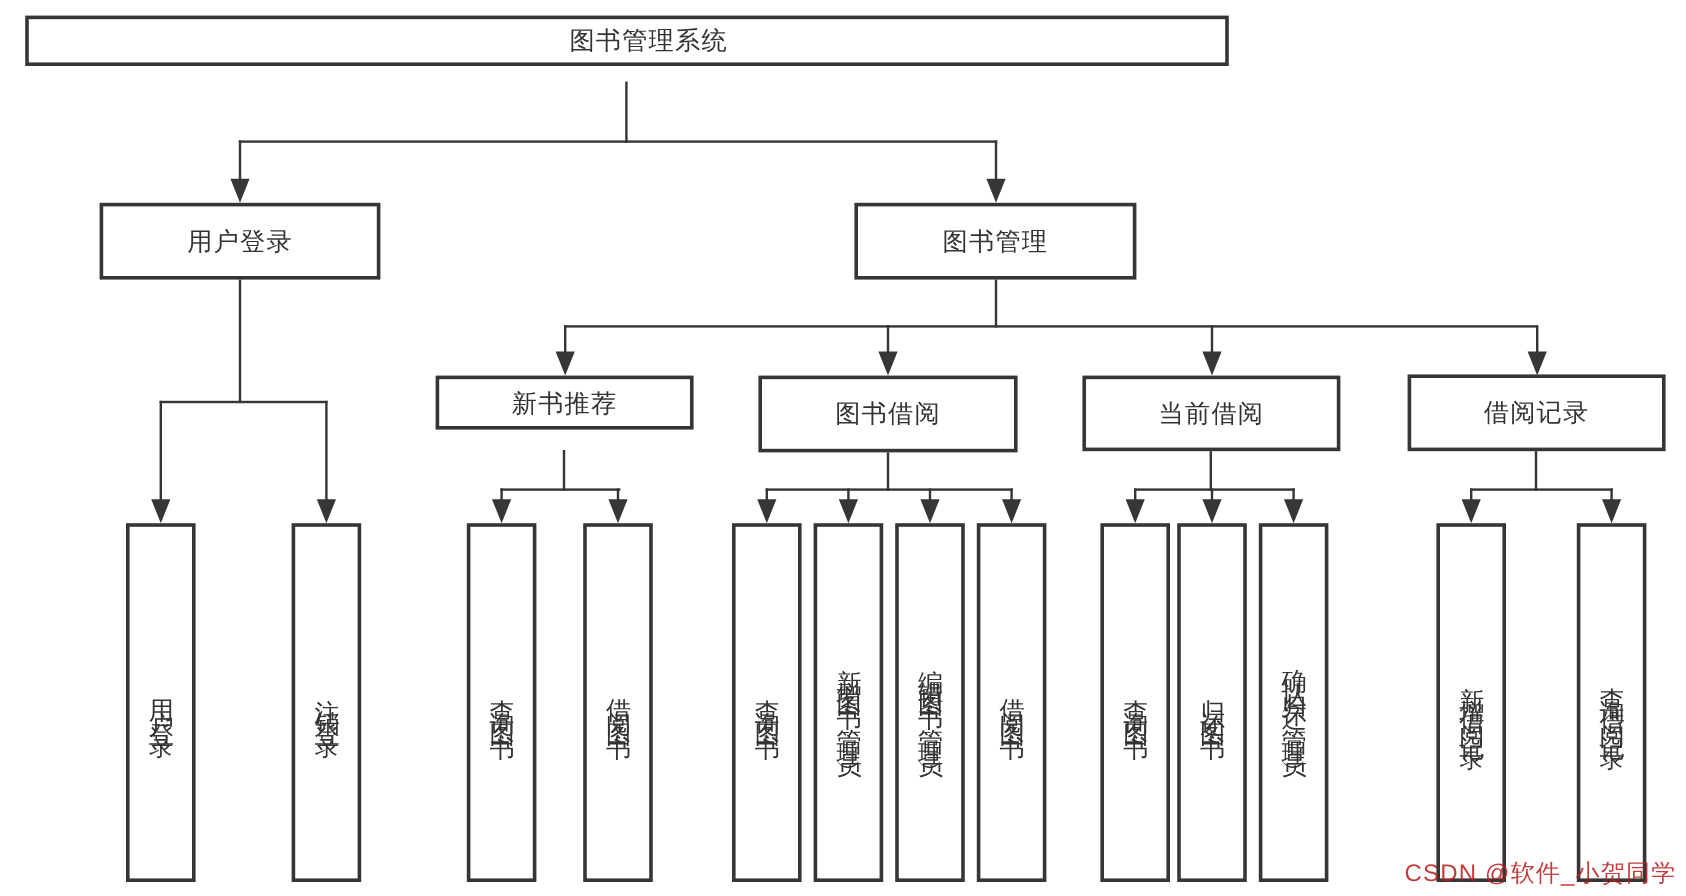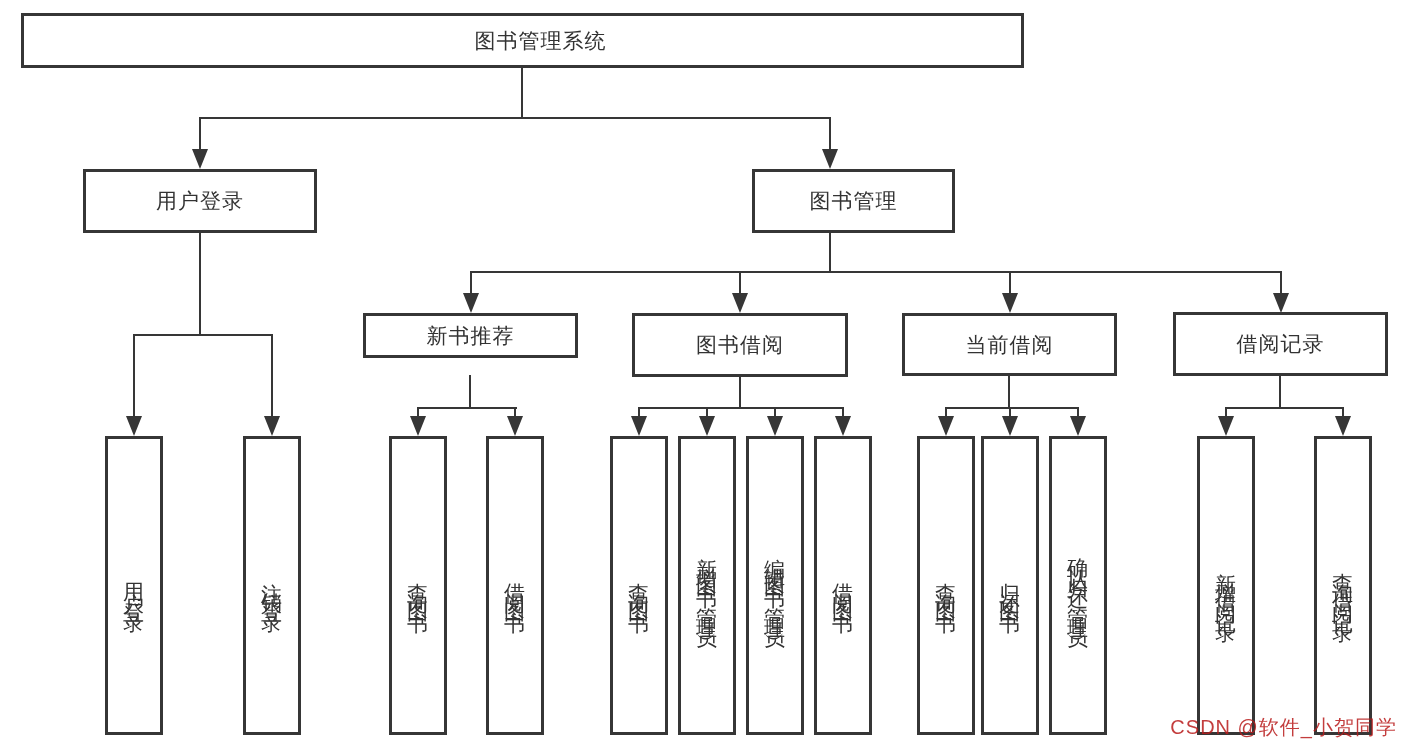--- a/index.html
+++ b/index.html
@@ -49,35 +49,35 @@
     letter-spacing:1px;
     z-index:10;
     opacity:0.85;
   }
 </style>
 </head>
 <body>
 
 <div class="canvas">
 
-  <div class="box" style="left:21px; top:13px; width:1003px; height:55px;padding-left:36px;">
+  <div class="box" style="left:21px; top:13px; width:1003px; height:42px;padding-left:36px;">
     <span>图书管理系统</span>
   </div>
 
   <div class="vline" style="left:521px; top:68px;  height:51px;"></div>
   <div class="hline" style="left:199px; top:117px; width:632px;"></div>
   <div class="stub" style="left:199px; top:117px; height:38px;"></div>
   <div class="stub" style="left:829px; top:117px; height:38px;"></div>
   <div class="arrow" style="left:192px; top:149px;"></div>
   <div class="arrow" style="left:822px; top:149px;"></div>
 
   <div class="box" style="left:83px; top:169px; width:234px; height:64px;">
     <span>用户登录</span>
   </div>
-  <div class="box" style="left:712px; top:169px; width:203px; height:64px;margin-left:40px;">
+  <div class="box" style="left:712px; top:169px; width:235px; height:64px;">
     <span>图书管理</span>
   </div>
 
   <div class="vline" style="left:199px; top:233px; height:103px;"></div>
   <div class="hline" style="left:133px; top:334px; width:140px;"></div>
   <div class="stub" style="left:133px; top:334px; height:86px;"></div>
   <div class="stub" style="left:271px; top:334px; height:86px;"></div>
   <div class="arrow" style="left:126px; top:416px;"></div>
   <div class="arrow" style="left:264px; top:416px;"></div>
 

